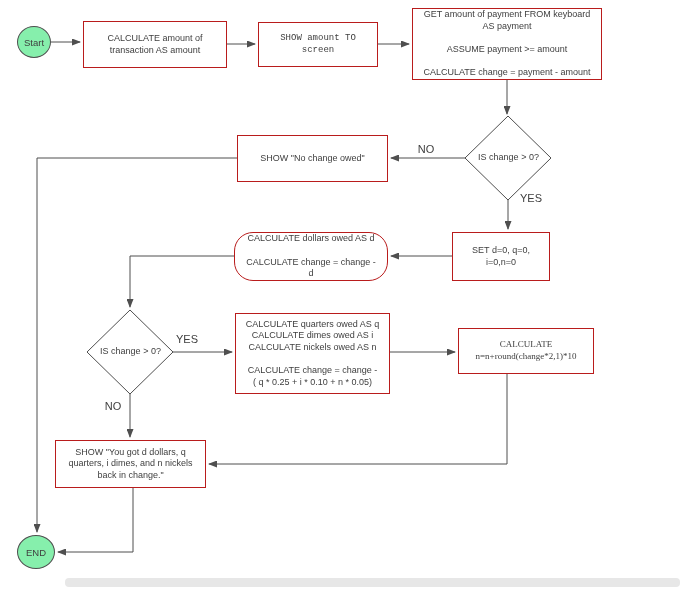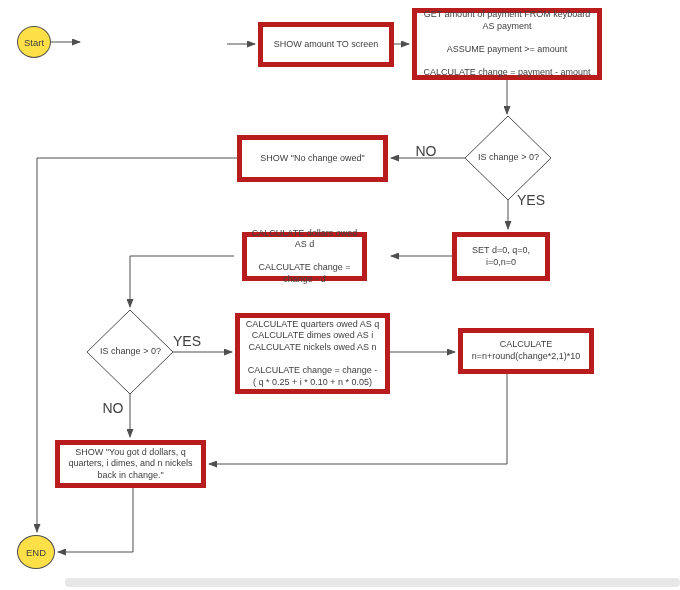--- a/index.html
+++ b/index.html
@@ -13,55 +13,55 @@
     overflow: hidden;
   }
   #edges {
     position: absolute;
     left: 0; top: 0;
     width: 680px; height: 590px;
     pointer-events: none;
   }
   .node {
     position: absolute;
-    border: 5px solid #b91c1c;
+    border: 1px solid #b91c1c;
     background: #ffffff;
     color: #404040;
     font-size: 9px;
     line-height: 1.28;
     display: flex;
     align-items: center;
     justify-content: center;
     text-align: center;
     white-space: pre-line;
-    padding: 2px 1px;
+    padding: 2px 8px;
   }
   .terminal {
     position: absolute;
     border: 1px solid #4f4f4f;
     border-radius: 50%;
-    background: #fde047;
+    background: #86efac;
     color: #404040;
     font-size: 9.5px;
     display: flex;
     align-items: center;
     justify-content: center;
     text-align: center;
   }
   .diamond-label {
     position: absolute;
     color: #404040;
     font-size: 9px;
     text-align: center;
     white-space: nowrap;
   }
   .edge-label {
     position: absolute;
     color: #404040;
-    font-size: 14px;
+    font-size: 11px;
     text-align: center;
     white-space: nowrap;
   }
   .scrollbar {
     position: absolute;
     left: 65px;
     top: 578px;
     width: 615px;
     height: 9px;
     background: #e7e7e7;
@@ -101,47 +101,49 @@
     </g>
   </svg>
 
   <div class="terminal" style="left:17px; top:26px; width:34px; height:32px;">
     <span>Start</span>
   </div>
   <div class="terminal" style="left:17px; top:535px; width:38px; height:34px;text-align:center;">
     <span>END</span>
   </div>
 
+  <div class="node" style="left:83px; top:21px; width:144px; height:47px;">CALCULATE amount of
+transaction AS amount</div>
 
-  <div class="node" style="left:258px; top:22px; width:136px; height:45px;">SHOW amount TO screen</div>
+  <div class="node" style="left:258px; top:22px; width:120px; height:45px;font-family:Liberation Mono, monospace;">SHOW amount TO screen</div>
 
   <div class="node" style="left:412px; top:8px; width:190px; height:72px;">GET amount of payment FROM keyboard
 AS payment
 
 ASSUME payment &gt;= amount
 
 CALCULATE change = payment - amount</div>
 
   <div class="node" style="left:237px; top:135px; width:151px; height:47px;">SHOW "No change owed"</div>
 
   <div class="node" style="left:452px; top:232px; width:98px; height:49px;">SET d=0, q=0,
 i=0,n=0</div>
 
-  <div class="node" style="left:242px; top:232px; width:125px; height:49px;">CALCULATE dollars owed AS d
+  <div class="node" style="left:234px; top:232px; width:154px; height:49px;border-radius:19px;">CALCULATE dollars owed AS d
 
 CALCULATE change = change - d</div>
 
   <div class="node" style="left:235px; top:313px; width:155px; height:81px;">CALCULATE quarters owed AS q
 CALCULATE dimes owed AS i
 CALCULATE nickels owed AS n
 
 CALCULATE change = change -
 ( q * 0.25 + i * 0.10 + n * 0.05)</div>
 
-  <div class="node" style="left:458px; top:328px; width:136px; height:46px;">CALCULATE
+  <div class="node" style="left:458px; top:328px; width:136px; height:46px;font-family:Liberation Serif, serif;">CALCULATE
 n=n+round(change*2,1)*10</div>
 
   <div class="node" style="left:55px; top:440px; width:151px; height:48px;">SHOW "You got d dollars, q
 quarters, i dimes, and n nickels
 back in change."</div>
 
   <div class="diamond-label" style="left:466px; top:152px; width:85px;">IS change &gt; 0?</div>
 
   <div class="diamond-label" style="left:88px; top:346px; width:85px;">IS change &gt; 0?</div>
 

